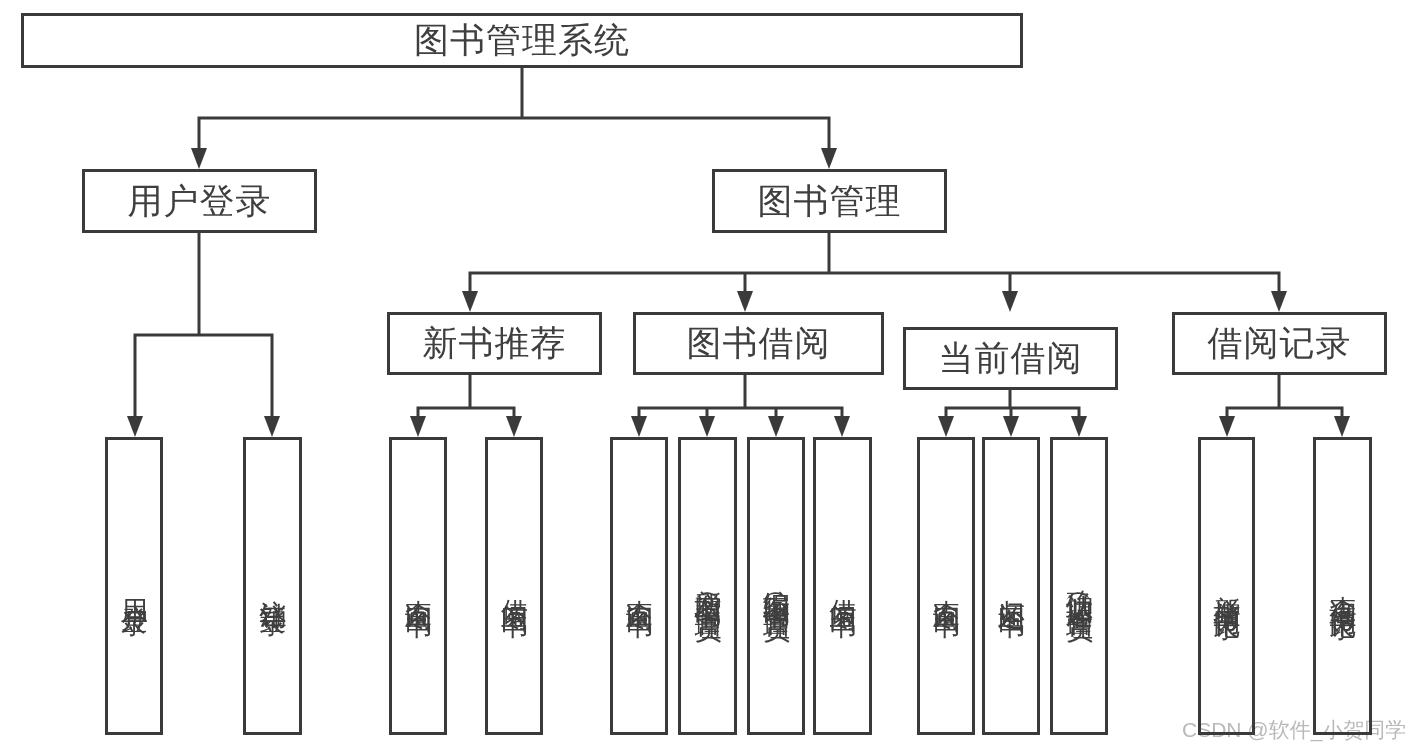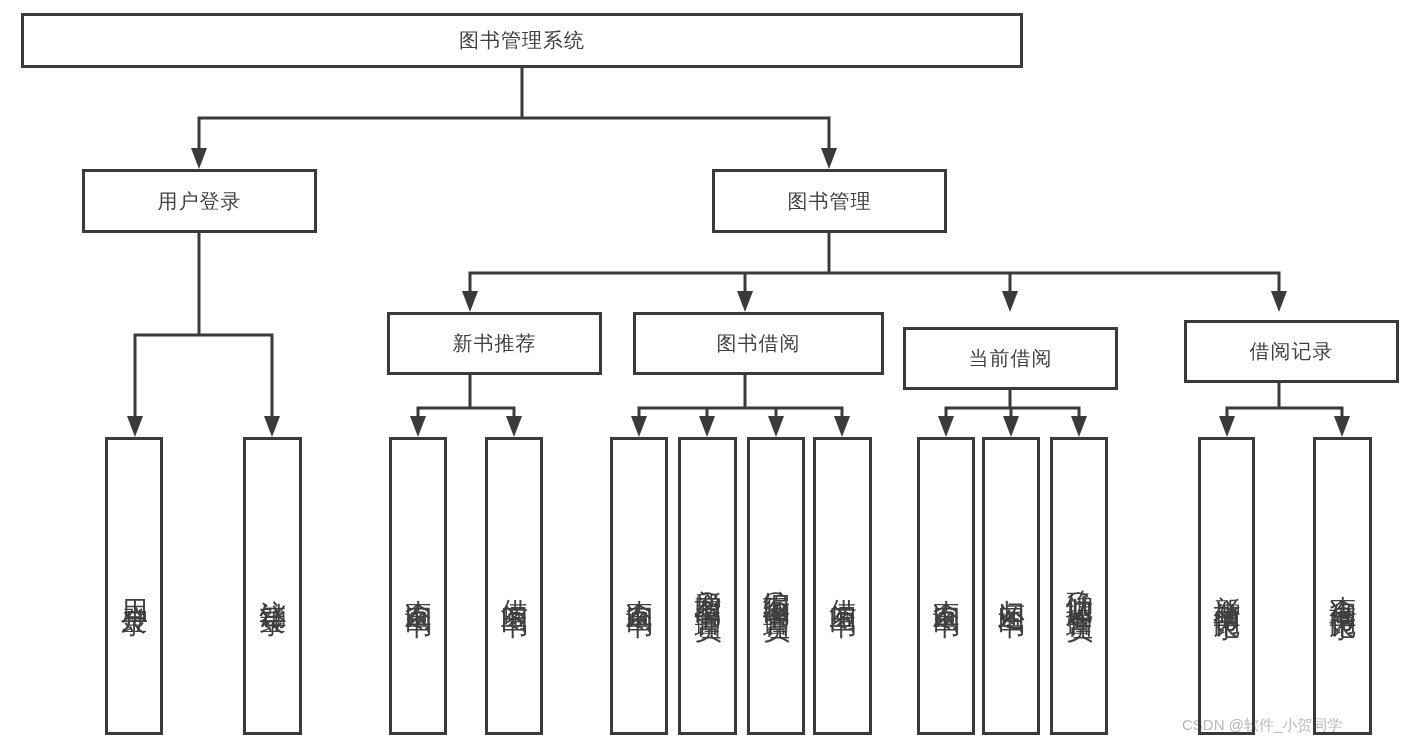--- a/index.html
+++ b/index.html
@@ -21,34 +21,34 @@
     position: absolute;
     box-sizing: border-box;
     border: 3px solid #3a3a3a;
     background: #ffffff;
     display: flex;
     align-items: center;
     justify-content: center;
     color: #3f3f3f;
     z-index: 2;
   }
-  .h-label { font-size: 20px; letter-spacing: 1px; white-space: nowrap; }
+  .h-label { font-size: 35px; letter-spacing: 1px; white-space: nowrap; }
   .leaf-label {
     writing-mode: vertical-rl;
     text-orientation: mixed;
     font-size: 27px;
     line-height: 1;
     letter-spacing: 4px;
     white-space: nowrap;
   }
   .watermark {
     position: absolute;
     left: 1182px;
     top: 716px;
-    font-size: 15px;
+    font-size: 21px;
     color: #b9b9b9;
     white-space: nowrap;
     z-index: 3;
     mix-blend-mode: darken;
   }
 </style>
 </head>
 <body>
 
 <div class="stage">
@@ -118,21 +118,21 @@
 
   <div class="node" style="left:363px; top:312px; width:215px; height:63px;margin-left:24px;">
     <span class="h-label">新书推荐</span>
   </div>
   <div class="node" style="left:633px; top:312px; width:251px; height:63px;">
     <span class="h-label">图书借阅</span>
   </div>
   <div class="node" style="left:903px; top:327px; width:215px; height:63px;">
     <span class="h-label">当前借阅</span>
   </div>
-  <div class="node" style="left:1172px; top:320px; width:215px; height:63px;margin-left:12px;">
+  <div class="node" style="left:1172px; top:312px; width:215px; height:63px;">
     <span class="h-label">借阅记录</span>
   </div>
 
   <div class="node" style="left:105px; top:437px; width:58px; height:298px;">
     <span class="leaf-label">用户登录</span>
   </div>
   <div class="node" style="left:243px; top:437px; width:59px; height:298px;">
     <span class="leaf-label">注销登录</span>
   </div>
 

